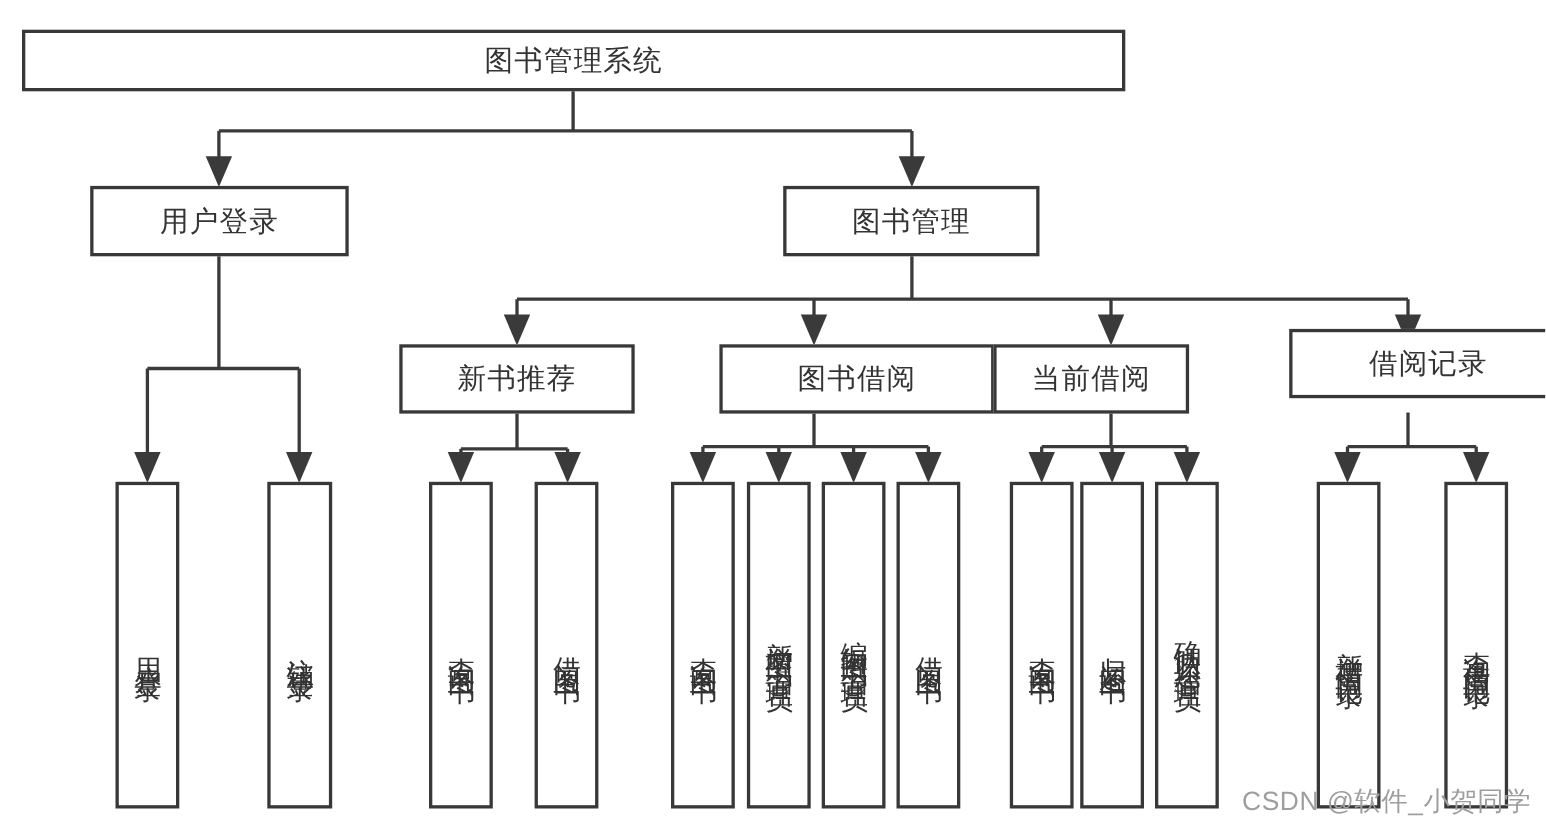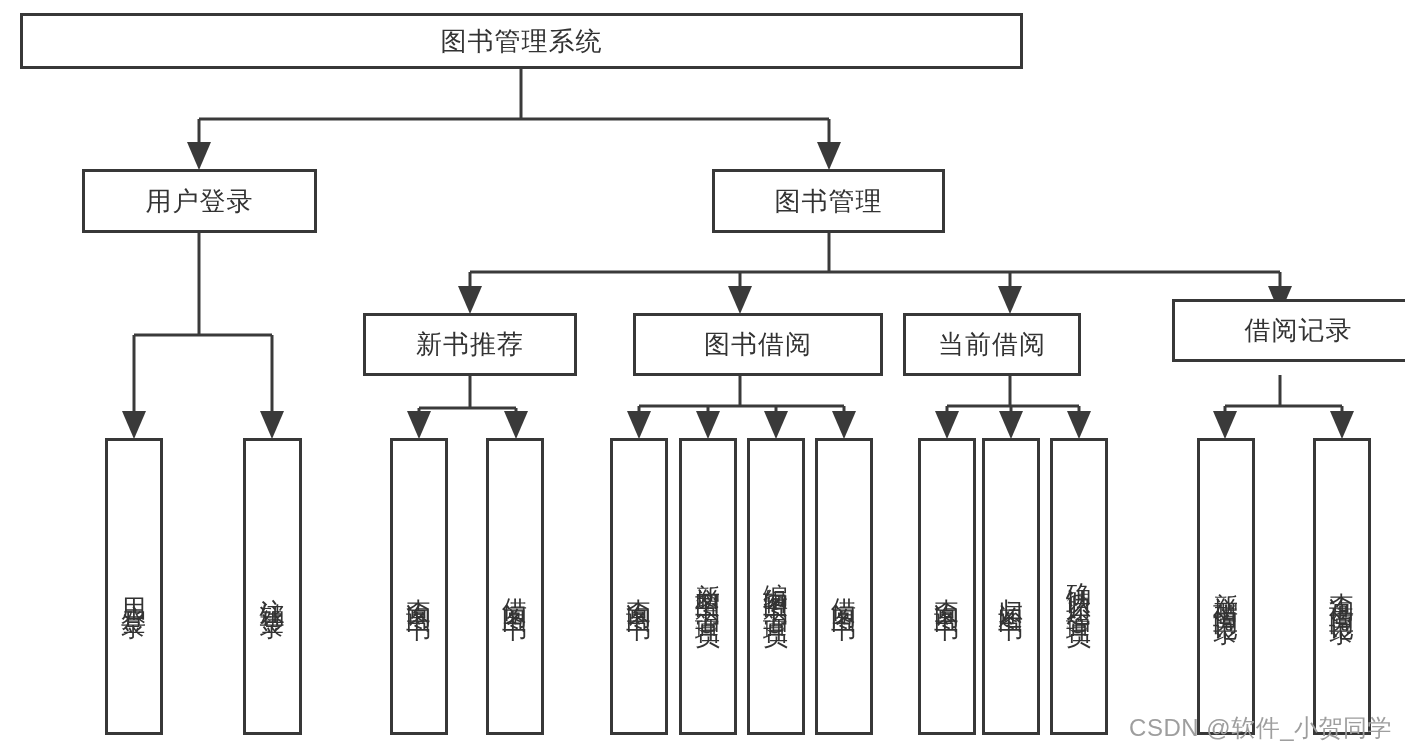--- a/index.html
+++ b/index.html
@@ -84,27 +84,27 @@
       <line x1="1079" y1="406" x2="1079" y2="419"></line>
       <polygon points="1067,411 1091,411 1079,439"></polygon>
       <line x1="1280" y1="375" x2="1280" y2="406"></line>
       <line x1="1225" y1="406" x2="1342" y2="406"></line>
       <line x1="1225" y1="406" x2="1225" y2="419"></line>
       <polygon points="1213,411 1237,411 1225,439"></polygon>
       <line x1="1342" y1="406" x2="1342" y2="419"></line>
       <polygon points="1330,411 1354,411 1342,439"></polygon>
     </svg>
 
-  <div class="box h" style="left:20px;top:13px;width:1003px;height:56px">图书管理系统</div>
+  <div class="box h" style="left:20px;top:27px;width:1003px;height:56px">图书管理系统</div>
 
   <div class="box h" style="left:82px;top:169px;width:235px;height:64px">用户登录</div>
   <div class="box h" style="left:363px;top:313px;width:214px;height:63px">新书推荐</div>
 
   <div class="box h" style="left:712px;top:169px;width:233px;height:64px">图书管理</div>
-  <div class="box h" style="left:633px;top:313px;width:250px;height:63px">图书借阅</div>
+  <div class="box h" style="left:654px;top:313px;width:250px;height:63px">图书借阅</div>
   <div class="box h" style="left:903px;top:313px;width:178px;height:63px">当前借阅</div>
   <div class="box h" style="left:1172px;top:299px;width:253px;height:63px">借阅记录</div>
 
   <div class="box leaf" style="left:105px;width:58px">
     <span class="vtext">用户登录</span>
   </div>
   <div class="box leaf" style="left:243px;width:59px">
     <span class="vtext">注销登录</span>
   </div>
 

